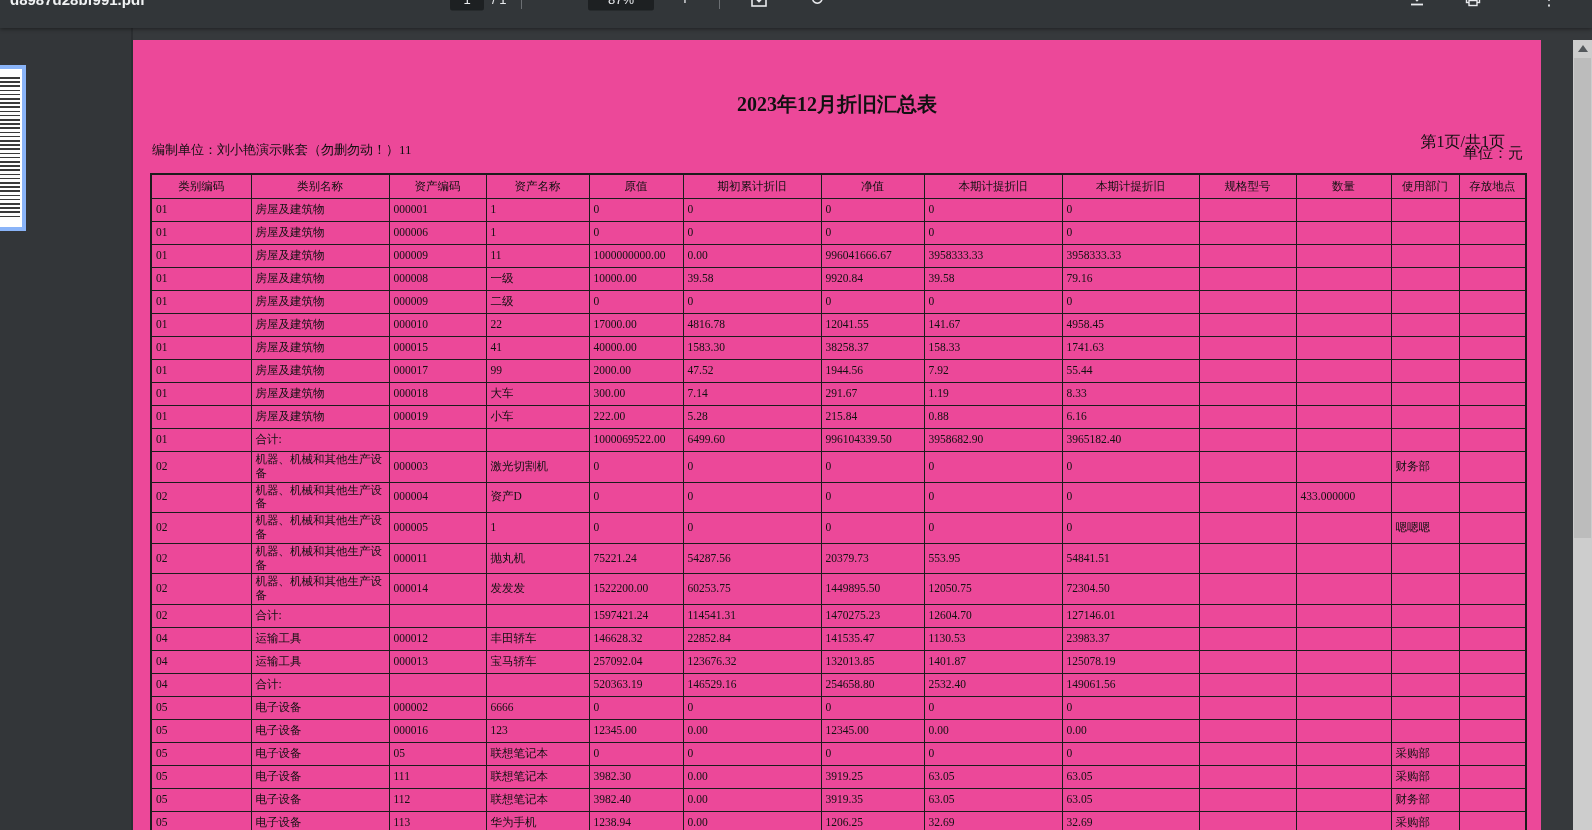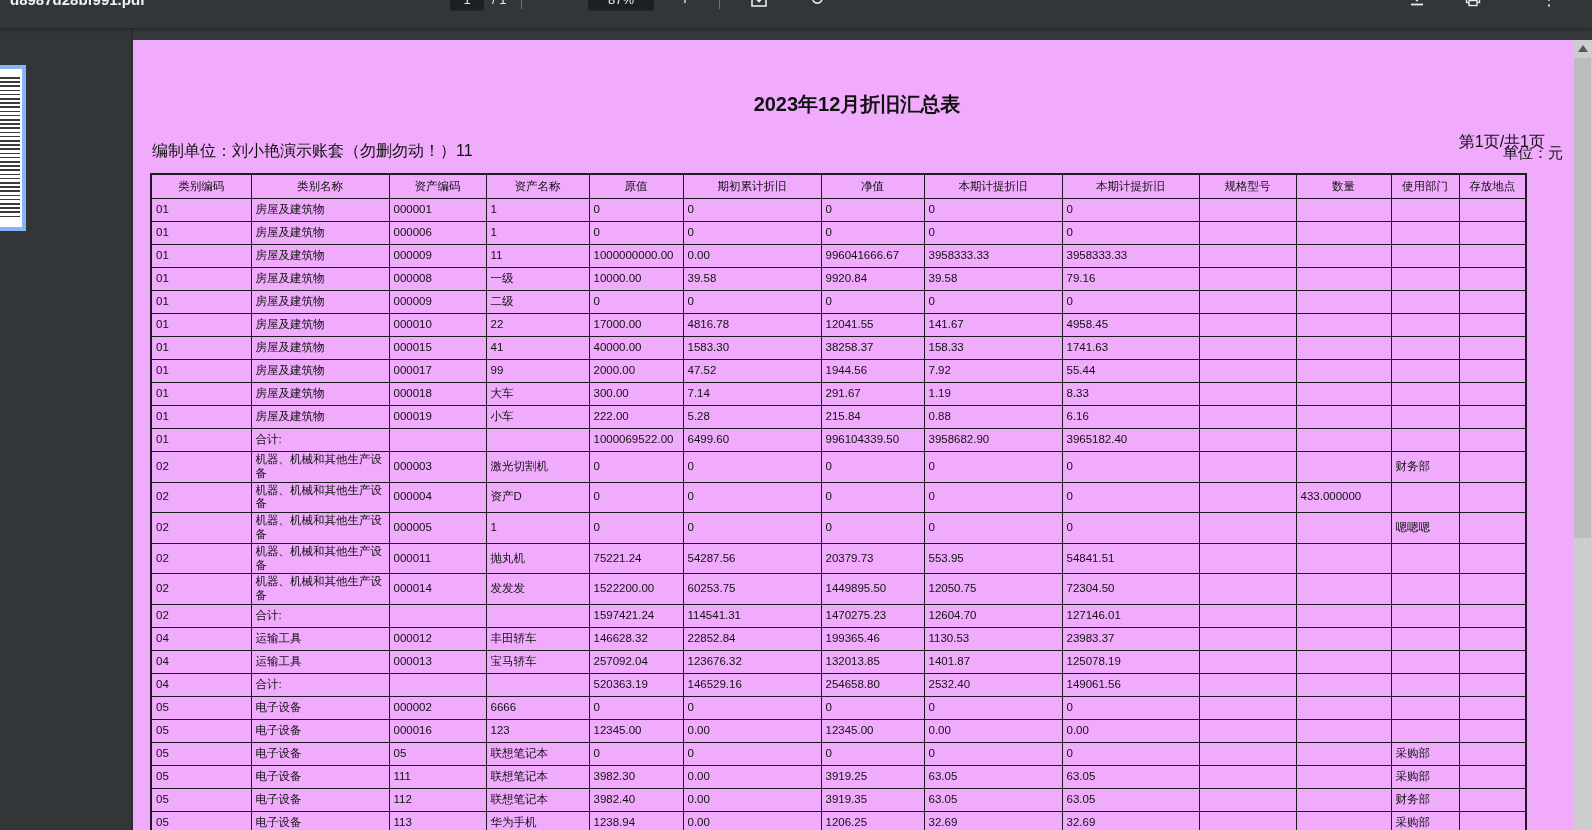--- a/index.html
+++ b/index.html
@@ -37,28 +37,27 @@
   .thumb{
     position:absolute;left:-9px;top:37px;width:27px;height:158px;
     background:#8ab4f8;padding:4px;cursor:pointer;
   }
   .thumb-page{width:100%;height:100%;background:#fff;box-sizing:border-box;padding:8px 2px}
   .thumb-lines{width:100%;height:100%;
     background:repeating-linear-gradient(to bottom,#3a3a3a 0,#3a3a3a 1.6px,transparent 1.6px,transparent 4.2px)}
   
   .pdf-page{
     position:absolute;left:133px;top:40px;width:1408px;height:790px;
-    background:#f0abfc;z-index:4;overflow:hidden;color:#111;
-    font-family:Liberation Sans, sans-serif;
-    padding-left:40px;
+    background:#ec4899;z-index:4;overflow:hidden;color:#111;
+    font-family:Liberation Serif, serif;
   }
   .doc-title{position:absolute;top:51px;left:0;width:100%;text-align:center;
     font-size:20px;font-weight:bold}
   .page-indicator{position:absolute;top:92px;right:36px;font-size:16px}
-  .prepared-by{position:absolute;top:101px;left:19px;font-size:16px}
+  .prepared-by{position:absolute;top:101px;left:19px;font-size:13px}
   .unit-label{position:absolute;top:104px;right:18px;font-size:15px}
   
   table.dep{
     position:absolute;left:17px;top:133px;width:1377px;
     border-collapse:collapse;table-layout:fixed;
     font-size:11.5px;line-height:1.2;
   }
   table.dep th,table.dep td{
     border:1px solid #1c1c1c;padding:1px 4px;overflow:hidden;
     font-weight:normal;vertical-align:middle;word-break:break-all;
@@ -421,21 +420,21 @@
           <td></td>
           <td></td>
         </tr>
         <tr>
           <td>04</td>
           <td>运输工具</td>
           <td>000012</td>
           <td>丰田轿车</td>
           <td>146628.32</td>
           <td>22852.84</td>
-          <td>199365.46</td>
+          <td>141535.47</td>
           <td>1130.53</td>
           <td>23983.37</td>
           <td></td>
           <td></td>
           <td></td>
           <td></td>
         </tr>
         <tr>
           <td>04</td>
           <td>运输工具</td>

